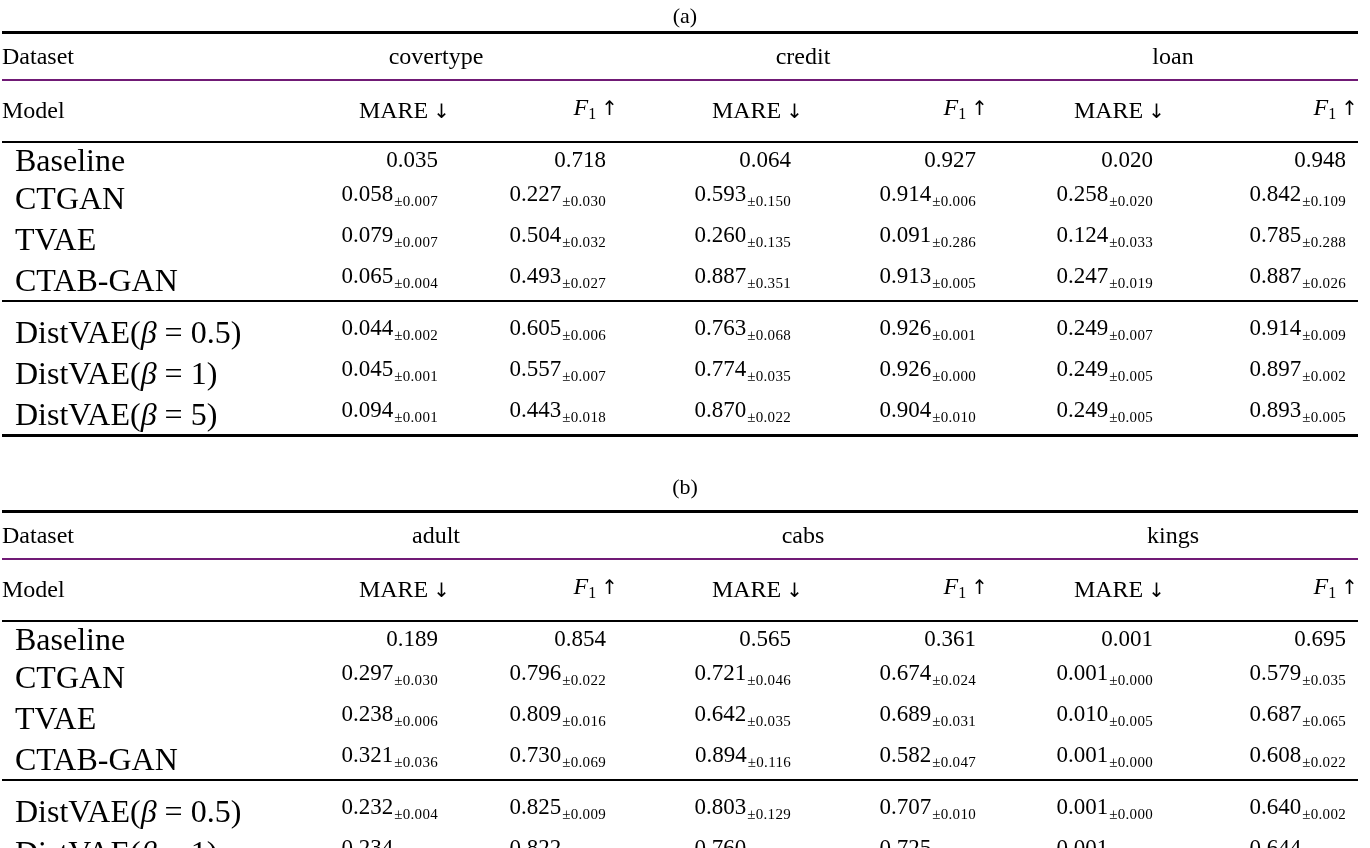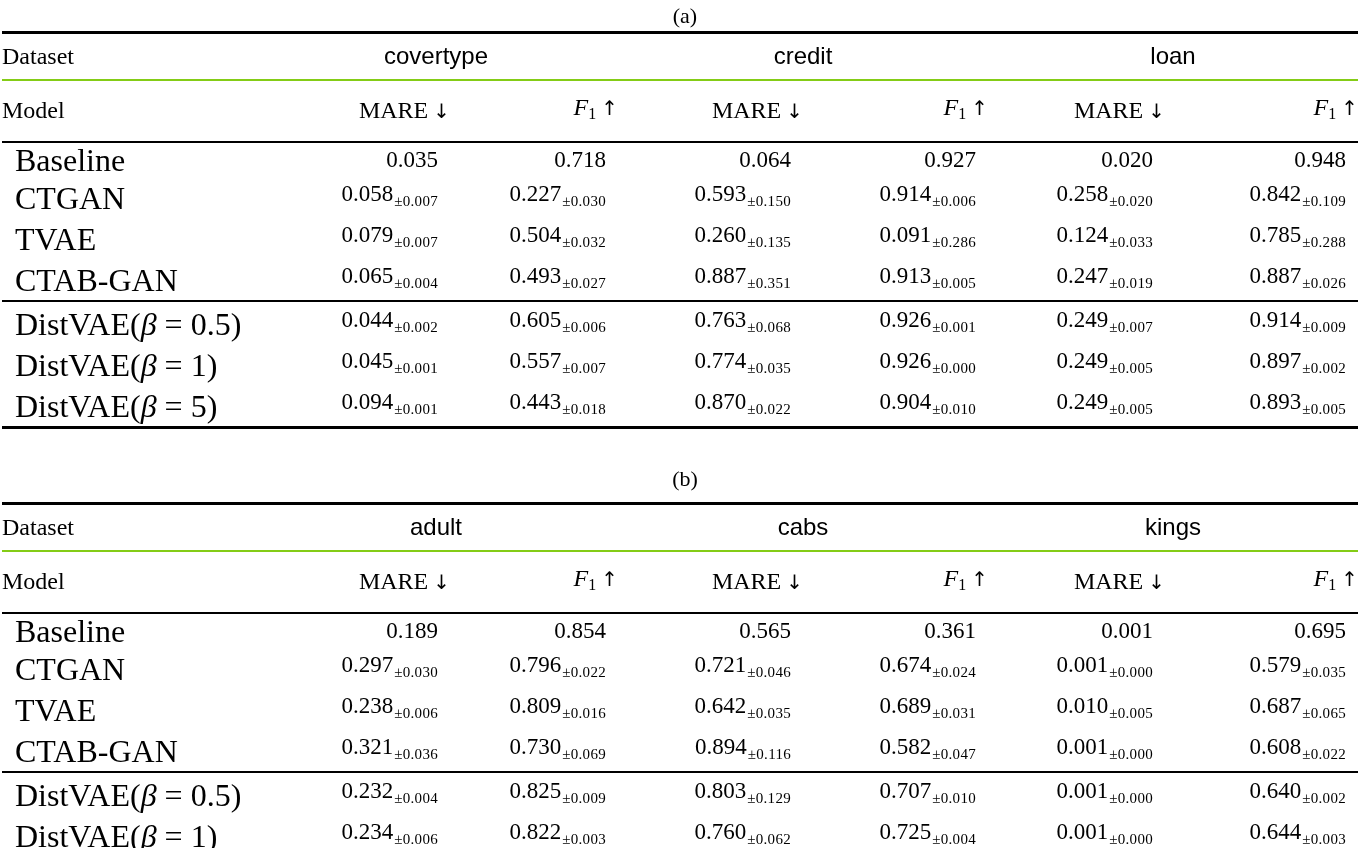--- a/index.html
+++ b/index.html
@@ -35,59 +35,59 @@
     margin-left: 2px;
     border-top: 3px solid #000;
     border-bottom: 3px solid #000;
   }
   table.results th, table.results td {
     font-weight: normal;
     white-space: nowrap;
     overflow: hidden;
   }
   tr.dataset-row th {
-    border-bottom: 2px solid #84cc16;
+    border-bottom: 2px solid #701a75;
     font-size: 24px;
     line-height: 26px;
     padding: 9px 0 10px 0;
   }
   tr.model-row th {
     border-bottom: 2px solid #000;
     font-size: 24px;
     line-height: 27px;
     padding: 13px 0 14px 0;
   }
   th.label-col, td.label-col {
     text-align: left;
     padding-left: 13px;
     font-size: 24px;
   }
   .dataset-name {
-    font-family: Liberation Sans, sans-serif;
+    font-family: Liberation Serif, serif;
     font-size: 22px;
     text-align: center;
   }
   th.num, td.num {
     text-align: right;
     padding-right: 12px;
   }
   tbody td {
     font-size: 23px;
     line-height: 28px;
     padding: 3px 0;
   }
   tbody td.label-col {
     font-size: 32px;
   }
   tbody tr.group-end td {
     padding-bottom: 3px;
   }
   tbody tr.group-start td {
     border-top: 2px solid #000;
-    padding-top: 4px;
+    padding-top: 12px;
   }
   .pm {
     font-size: 15px;
     vertical-align: -5px;
     margin-left: 1px;
     letter-spacing: 0.3px;
   }
   .fsub {
     font-size: 16px;
     vertical-align: -4px;

